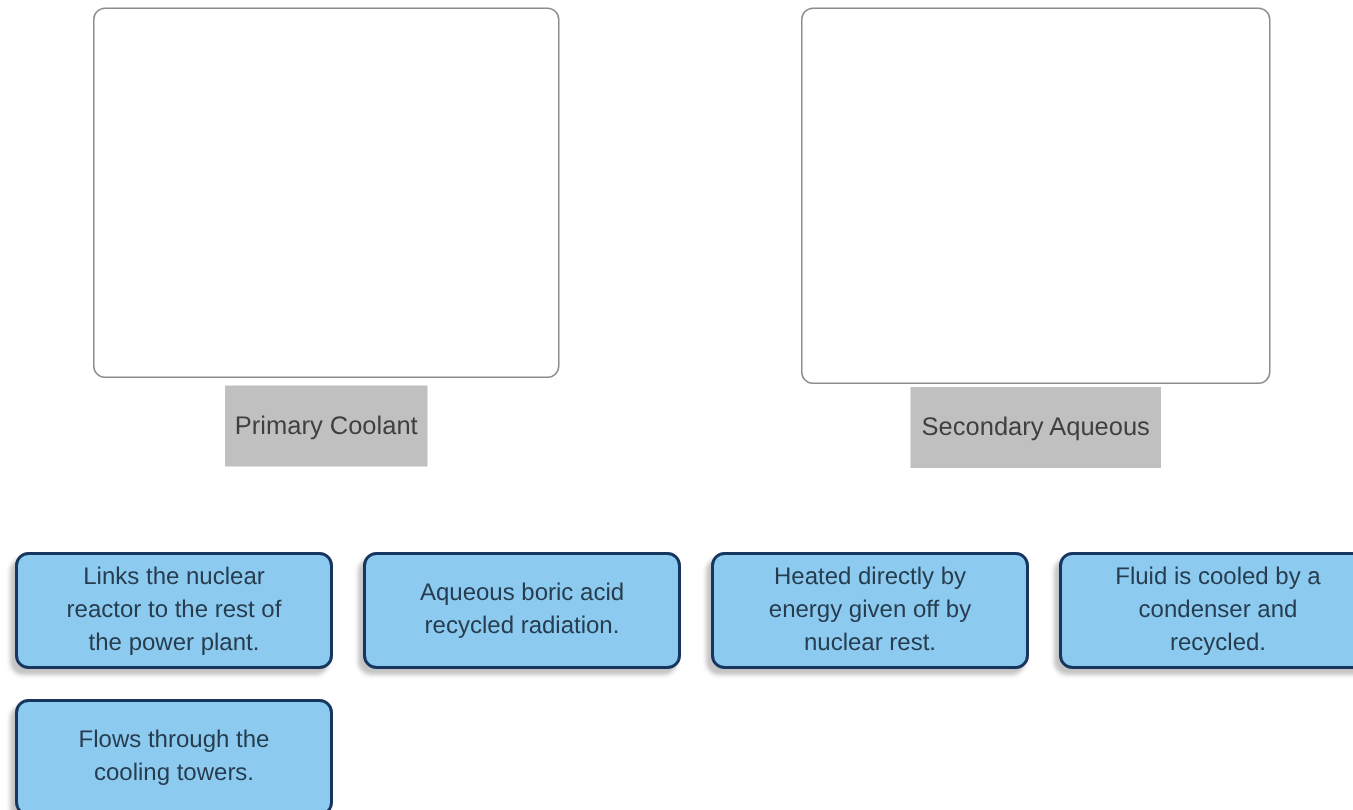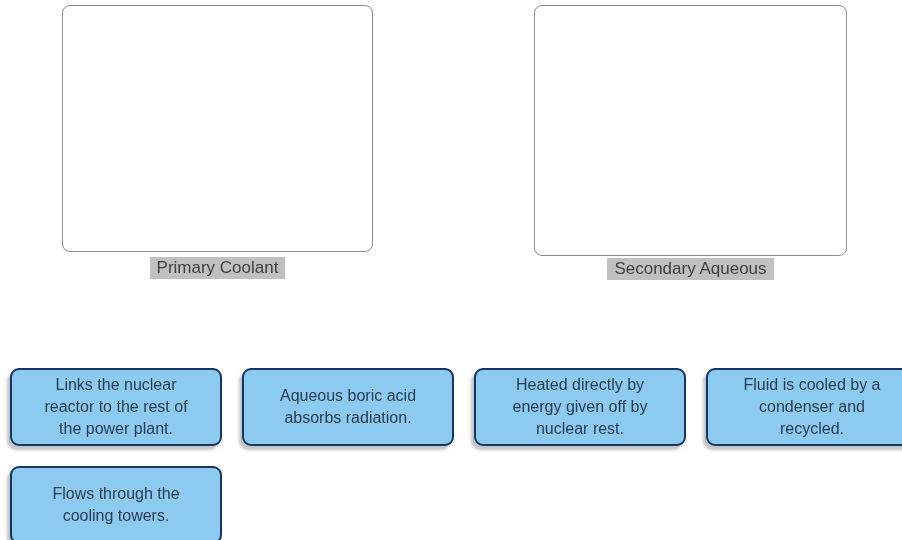--- a/index.html
+++ b/index.html
@@ -33,21 +33,21 @@
   }
   .zone-label-wrap.primary   { left: 62px;  top: 257px; width: 311px; }
   .zone-label-wrap.secondary { left: 534px; top: 258px; width: 313px; }
 
   .zone-label {
     display: inline-block;
     background: #c0c0c0;
     color: #3f3f3f;
     font-size: 17px;
     line-height: 22px;
-    padding: 0 7px;
+    padding: 16px 7px;
   }
 
   
   .cards-grid {
     position: absolute;
     left: 10px;
     top: 368px;
     width: 882px;
     display: grid;
     grid-template-columns: repeat(4, 212px);
@@ -88,21 +88,21 @@
 
   <div class="zone-label-wrap secondary">
     <span class="zone-label">Secondary Aqueous</span>
   </div>
 
   <div class="cards-grid">
     <div class="card">Links the nuclear
 reactor to the rest of
 the power plant.</div>
     <div class="card">Aqueous boric acid
-absorbs radiation.</div>
+recycled radiation.</div>
     <div class="card">Heated directly by
 energy given off by
 nuclear rest.</div>
     <div class="card">Fluid is cooled by a
 condenser and
 recycled.</div>
     <div class="card">Flows through the
 cooling towers.</div>
   </div>
 

